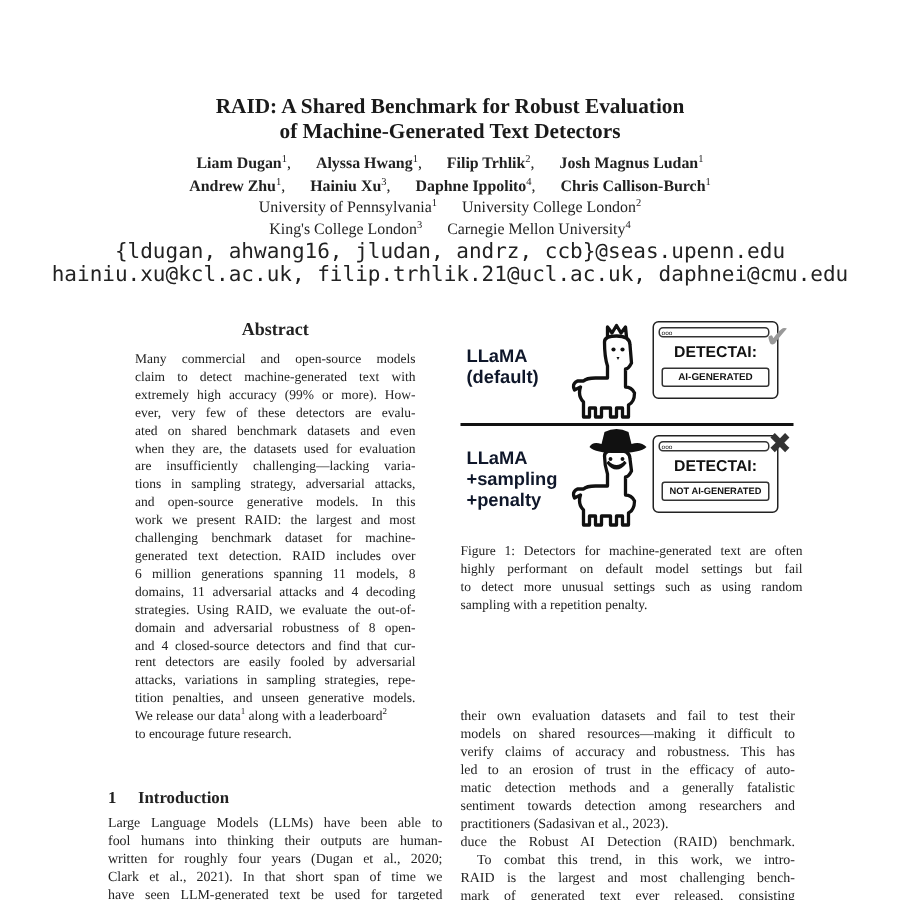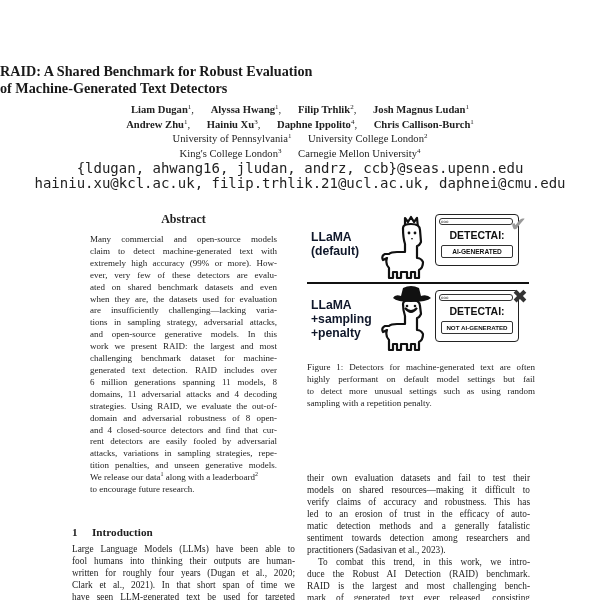--- a/index.html
+++ b/index.html
@@ -1,18 +1,18 @@
 <!DOCTYPE html>
 <html><head>
 <meta charset="utf-8">
 <style>
   html, body { margin: 0; padding: 0; background: #ffffff; }
   body { width: 600px; height: 600px; overflow: hidden; position: relative; font-family: "Liberation Serif", serif; color: #222; }
   .page { position: absolute; left: 0; top: 0; width: 600px; height: 600px; }
-  .title { position: absolute; left: 0; width: 600px; top: 63px; text-align: left; font-weight: bold; font-size: 14.2px; line-height: 17px; color: #1a1a1a; }
+  .title { position: absolute; left: 0; width: 600px; top: 63px; text-align: center; font-weight: bold; font-size: 14.2px; line-height: 17px; color: #1a1a1a; }
   .authors { position: absolute; left: 0; width: 600px; top: 103px; text-align: center; font-size: 10.6px; line-height: 14.6px; }
   .authors .aline { white-space: nowrap; }
   .authors b { font-weight: bold; }
   .authors sup { font-size: 7px; vertical-align: 4px; line-height: 0; }
   .authors .gap { display: inline-block; width: 14px; }
   .affil { font-weight: normal; }
   .email { font-family: "DejaVu Sans Mono", monospace; font-size: 14px; line-height: 14.4px; }
 
   .col { position: absolute; width: 223px; font-size: 9.3px; line-height: 11.95px; text-align: justify; }
   .col-left { left: 72px; }
@@ -175,20 +175,20 @@
   </div>
 
   <div class="col col-right right-body">
     <span class="line">their own evaluation datasets and fail to test their</span>
     <span class="line">models on shared resources—making it difficult to</span>
     <span class="line">verify claims of accuracy and robustness. This has</span>
     <span class="line">led to an erosion of trust in the efficacy of auto-</span>
     <span class="line">matic detection methods and a generally fatalistic</span>
     <span class="line">sentiment towards detection among researchers and</span>
     <span class="line last">practitioners (Sadasivan et al., 2023).</span>
+    <span class="line">duce the Robust AI Detection (RAID) benchmark.</span>
     <span class="line indent">To combat this trend, in this work, we intro-</span>
-    <span class="line">duce the Robust AI Detection (RAID) benchmark.</span>
     <span class="line">RAID is the largest and most challenging bench-</span>
     <span class="line">mark of generated text ever released, consisting</span>
     <span class="line">of 6M+ generations spanning 11 generators, 8 do-</span>
   </div>
 
 </div>
 
 </body></html>

